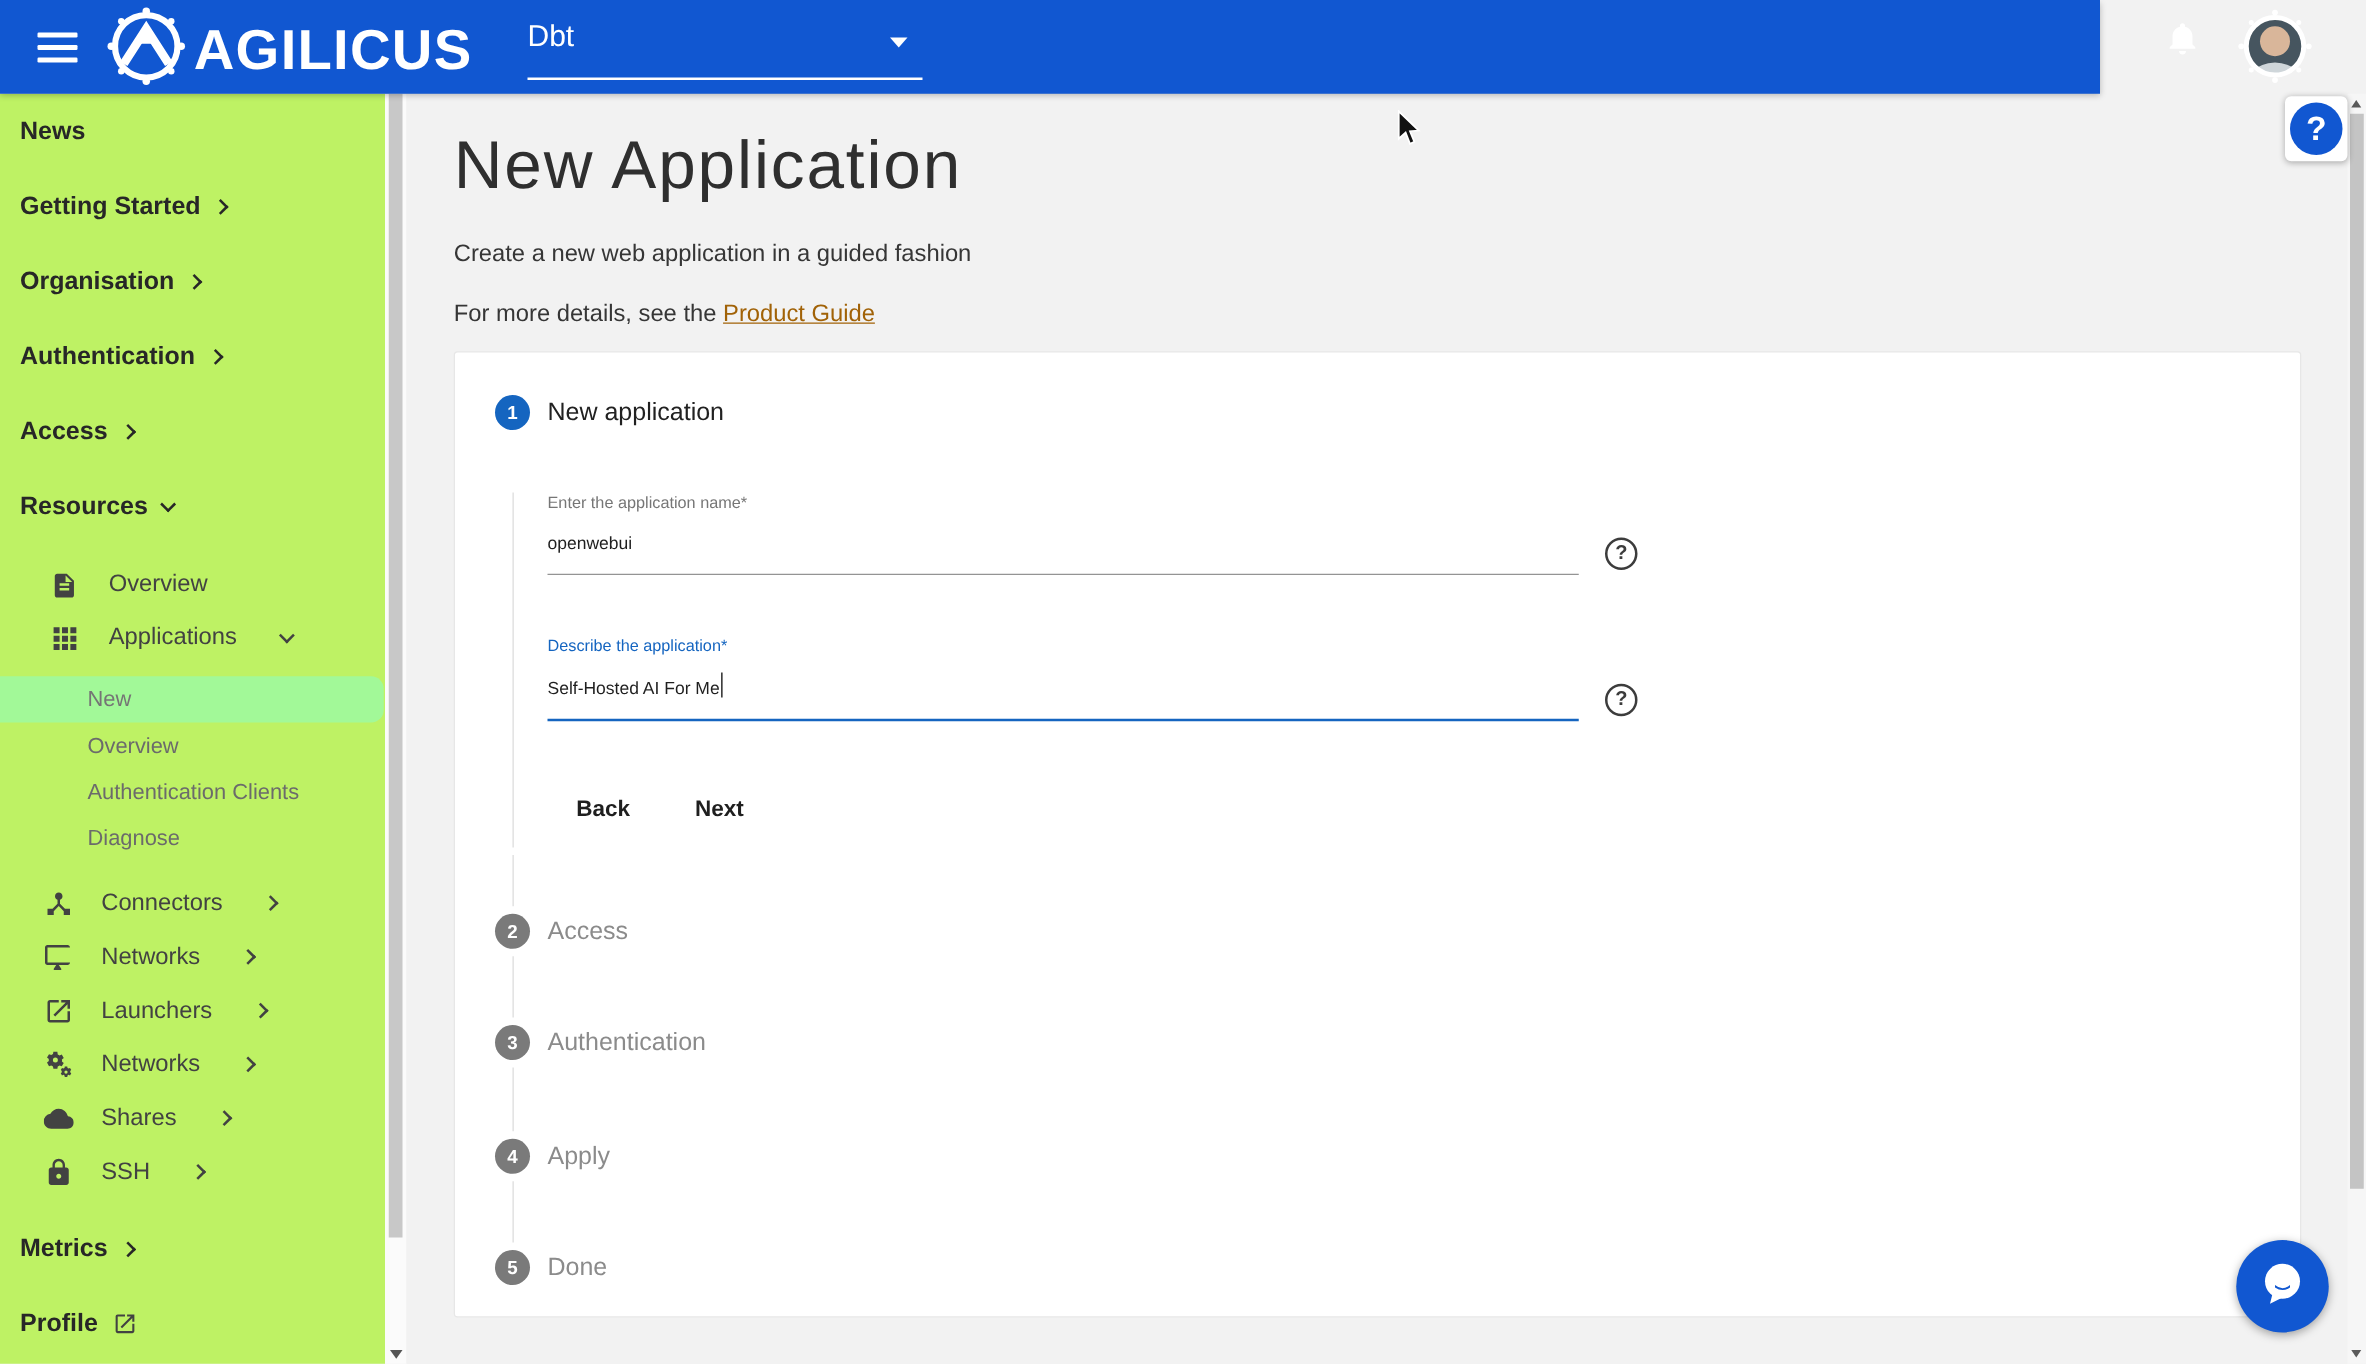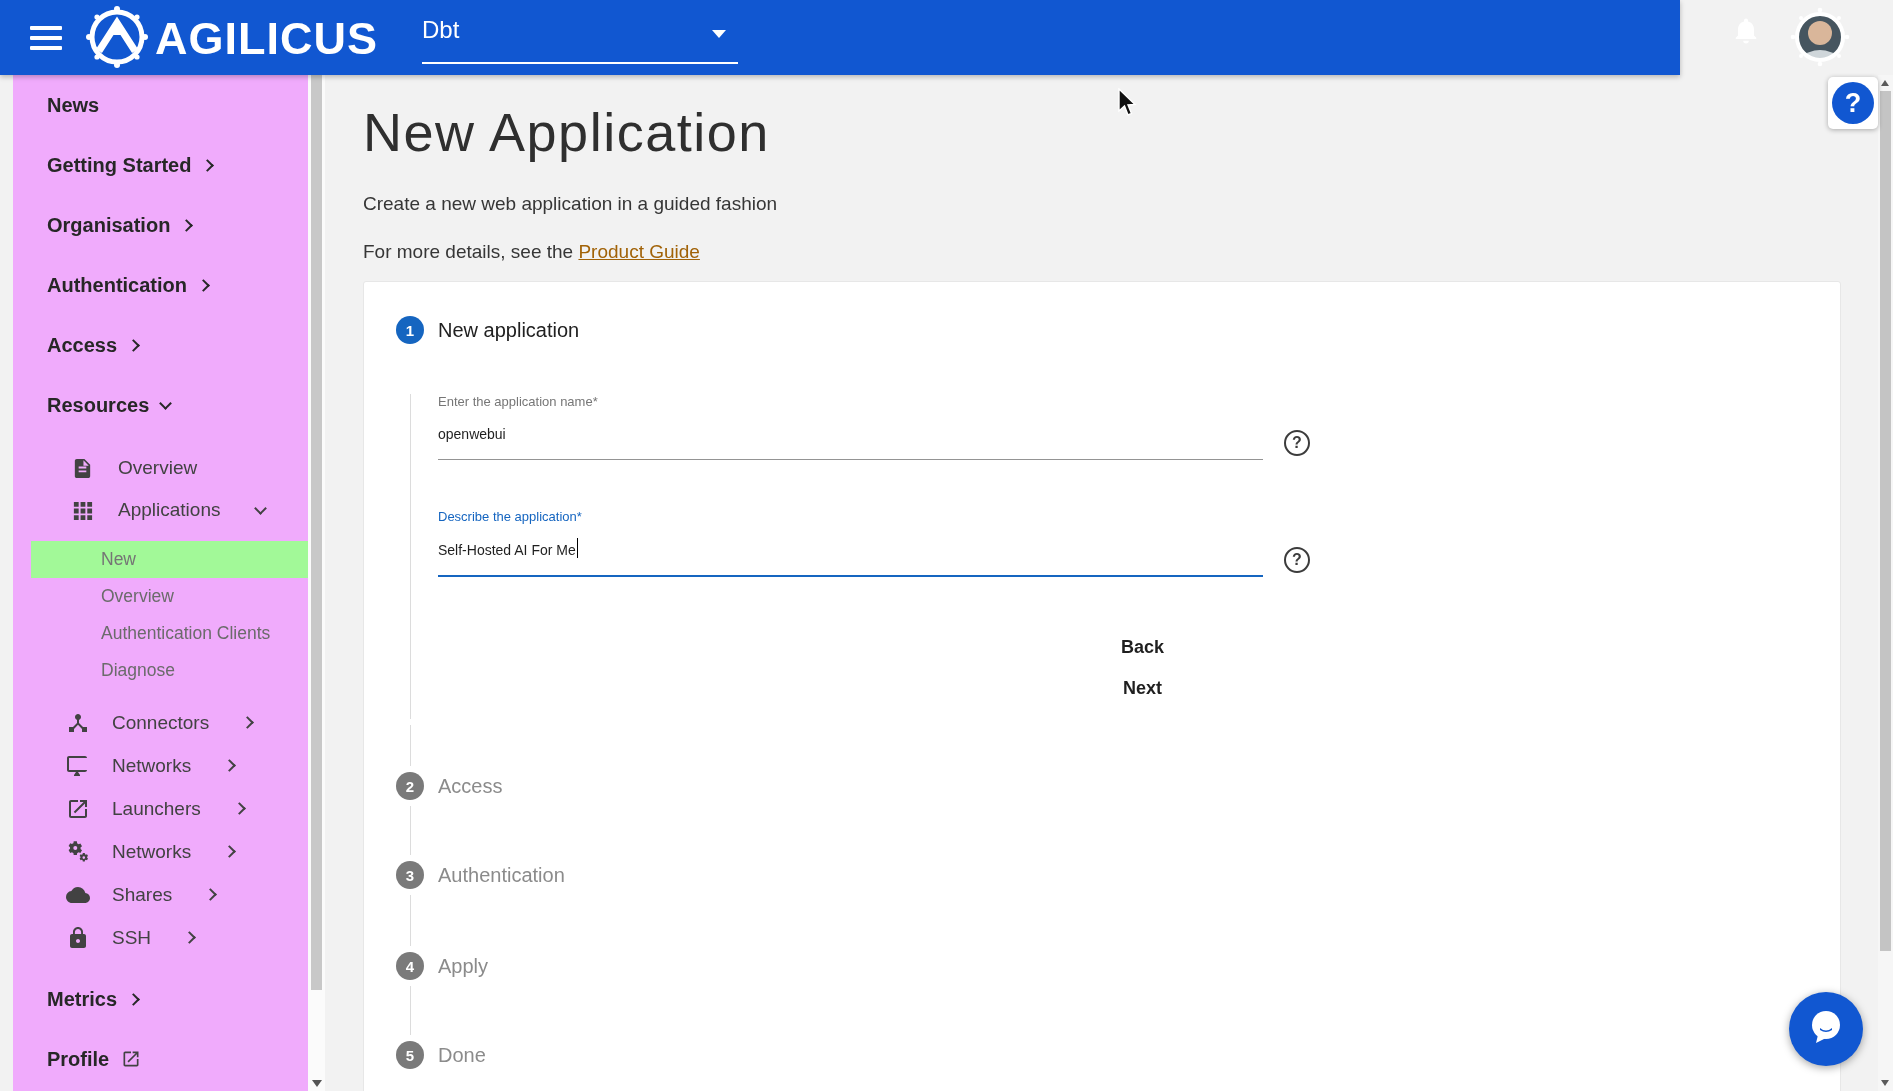--- a/index.html
+++ b/index.html
@@ -16,22 +16,22 @@
   .brand-text { color:#fff; font-size:45px; font-weight:700; letter-spacing:1px; line-height:64px; }
   .org-select { position:absolute; left:422px; top:12px; width:316px; height:52px; cursor:pointer; }
   .org-select .value { color:#fff; font-size:24px; font-weight:400; padding-top:4px; }
   .org-select .underline { position:absolute; left:0; right:0; bottom:0; height:2px; background:#fff; }
   .org-select .arrow { position:absolute; right:12px; top:18px; width:0; height:0;
     border-left:7px solid transparent; border-right:7px solid transparent; border-top:8px solid #fff; }
   .bell { position:absolute; left:1731px; top:14px; width:30px; height:34px; cursor:pointer; }
   .avatar-btn { position:absolute; left:1790px; top:7px; width:60px; height:60px; cursor:pointer; }
 
   
-  .sidebar { position:absolute; left:13px; top:75px; width:308px; bottom:0; background:#f0abfc;
-    overflow:hidden; z-index:5;padding-left:18px; }
+  .sidebar { position:absolute; left:0; top:75px; width:308px; bottom:0; background:#bef264;
+    overflow:hidden; z-index:5; }
   .row { display:flex; align-items:center; cursor:pointer; }
   .l0 { height:60px; padding-left:16px; font-size:20px; font-weight:700; color:#272727; }
   .l1 { height:42px; padding-left:40px; font-size:19px; font-weight:500; color:#424242; gap:24px; }
   .l1 .nav-ic { width:23px; height:23px; flex:none; }
   .l1i { height:43px; padding-left:35px; font-size:19px; font-weight:500; color:#424242; gap:22px; }
   .l1i .nav-ic { width:24px; height:24px; flex:none; }
   .l2 { height:37px; padding-left:70px; font-size:17.5px; color:#6b6b6b; }
   .l2.active { background:#a2f998; border-radius:0 10px 10px 0; width:307px; color:#757575; }
   .chev { display:inline-block; width:9px; height:9px; border-right:2.5px solid currentColor;
     border-bottom:2.5px solid currentColor; margin-left:12px; flex:none; }
@@ -74,21 +74,21 @@
   .field .flabel.focused { color:#1565c0; }
   .field .fvalue { font-size:14px; color:#1f1f1f; line-height:22px; padding-bottom:14px;
     border-bottom:1px solid #949494; cursor:text; }
   .field .fvalue.focused { border-bottom:2px solid #1565c0; }
   .caret { display:inline-block; width:1.5px; height:20px; background:#000;
     vertical-align:text-bottom; margin-left:1px; }
   .help-circle { width:26px; height:26px; border:2.5px solid #3c3c3c; border-radius:50%;
     color:#3c3c3c; font-size:16px; font-weight:700; display:flex; align-items:center;
     justify-content:center; margin:0 0 4px 21px; flex:none; cursor:pointer; }
   .f1 { margin-top:50px; } .f2 { margin-top:49px; }
-  .btn-row { margin-top:50px; display:flex; gap:0; padding-left:7px;flex-direction:column; }
+  .btn-row { margin-top:50px; display:flex; gap:20px; padding-left:7px; }
   .tbtn { padding:10px 16px; font-size:18px; font-weight:700; color:#1f1f1f;
     border:none; background:transparent; border-radius:4px; cursor:pointer;
     font-family:"Liberation Sans", sans-serif; }
 
   
   .help-fab-card { position:absolute; left:1828px; top:77px; width:50px; height:52px;
     background:#fff; border-radius:5px; box-shadow:0 1px 5px rgba(0,0,0,.3);
     display:flex; align-items:center; justify-content:center; z-index:40; cursor:pointer; }
   .help-fab-circle { width:42px; height:42px; border-radius:50%; background:#1157d1;
     color:#fff; font-size:27px; font-weight:700; display:flex; align-items:center; justify-content:center; }

